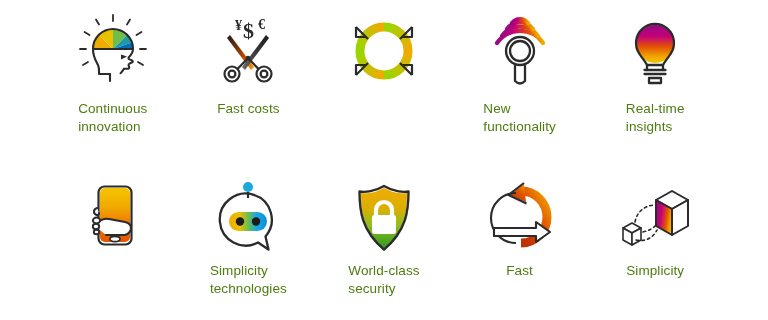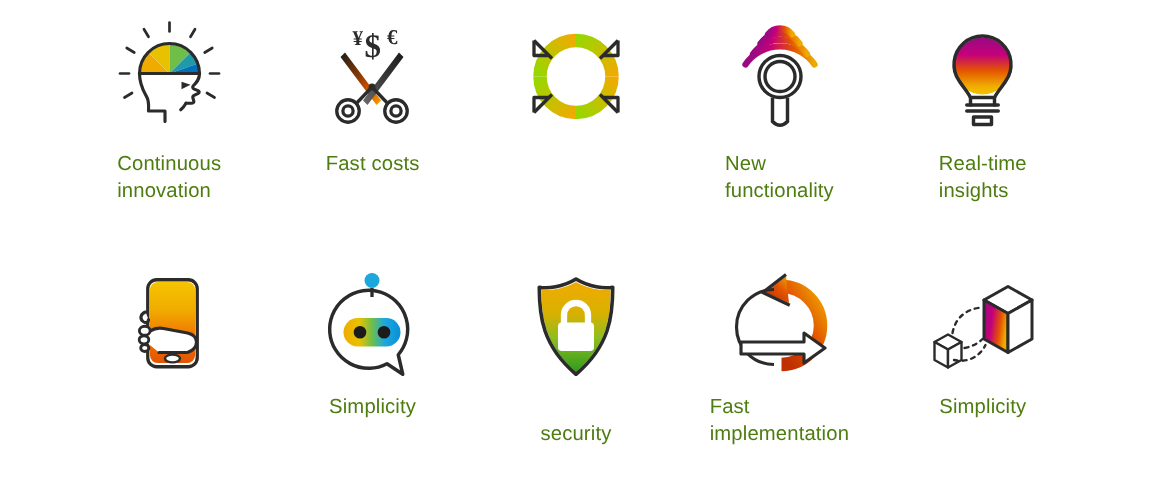--- a/index.html
+++ b/index.html
@@ -277,20 +277,21 @@
         <g fill="none" stroke="#2b2b2b" stroke-width="2.3" stroke-linejoin="round">
           <path d="M57.5 58.5 A26 26 0 1 0 50 64.5 L60.5 71.5 Z"></path>
         </g>
         <rect x="21" y="34" width="38" height="19" rx="9.5" fill="url(#eyeG)"></rect>
         <circle cx="32" cy="43.5" r="4.2" fill="#1b1b1b"></circle>
         <circle cx="48" cy="43.5" r="4.2" fill="#1b1b1b"></circle>
       </svg>
     </div>
     <div class="benefit-label">
       <span>Simplicity</span><br>
+      <span>technologies</span>
     </div>
   </div>
 
   <div class="benefit-item row-2">
     <div class="benefit-icon">
       <svg width="80" height="80" viewBox="0 0 80 80">
         <defs>
           <linearGradient id="shieldG" x1="0" y1="0" x2="0" y2="1">
             <stop offset="0" stop-color="#F0AB00"></stop>
             <stop offset="0.35" stop-color="#D9B000"></stop>
@@ -300,21 +301,21 @@
         </defs>
         <path d="M40 10 C31 15 22 16 17 15 C17 33 19 52 40 70 C61 52 63 33 63 15 C58 16 49 15 40 10 Z" fill="url(#shieldG)"></path>
         <g fill="none" stroke="#2b2b2b" stroke-width="2.4" stroke-linejoin="round">
           <path d="M40 8 C31 13.5 21 14.5 15.5 13.5 C15.5 32.5 17.5 52.5 40 71.5 C62.5 52.5 64.5 32.5 64.5 13.5 C59 14.5 49 13.5 40 8 Z"></path>
         </g>
         <path d="M32 38 L32 32 A8 8 0 0 1 48 32 L48 38" fill="none" stroke="#ffffff" stroke-width="4.2"></path>
         <rect x="28" y="37" width="24" height="19" rx="2.5" fill="#ffffff"></rect>
       </svg>
     </div>
     <div class="benefit-label">
-      <br>
+      <span>World-class</span><br>
       <span>security</span>
     </div>
   </div>
 
   <div class="benefit-item row-2">
     <div class="benefit-icon">
       <svg width="80" height="80" viewBox="0 0 80 80">
         <defs>
           <linearGradient id="loopG" x1="1" y1="0" x2="0.2" y2="1">
             <stop offset="0" stop-color="#F0AB00"></stop>
@@ -327,21 +328,20 @@
         <path d="M44 6 L30 17 L46 24 Z" fill="url(#loopG)"></path>
         <g fill="none" stroke="#2b2b2b" stroke-width="2.1" stroke-linejoin="round">
           <path d="M36 15 A25 25 0 1 0 36 65"></path>
           <path d="M44 5 L28.5 17 L46.5 25.5"></path>
         </g>
         <path d="M14 50 L56 50 L56 44 L70 54 L56 64 L56 58 L14 58 Z" fill="#ffffff" stroke="#2b2b2b" stroke-width="2.1" stroke-linejoin="round"></path>
       </svg>
     </div>
     <div class="benefit-label">
       <span>Fast</span><br>
-      <span>implementation</span>
     </div>
   </div>
 
   <div class="benefit-item row-2">
     <div class="benefit-icon">
       <svg width="80" height="80" viewBox="0 0 80 80">
         <defs>
           <linearGradient id="cubeG" x1="0" y1="0" x2="1" y2="0.3">
             <stop offset="0" stop-color="#970A82"></stop>
             <stop offset="0.4" stop-color="#C4007A"></stop>

